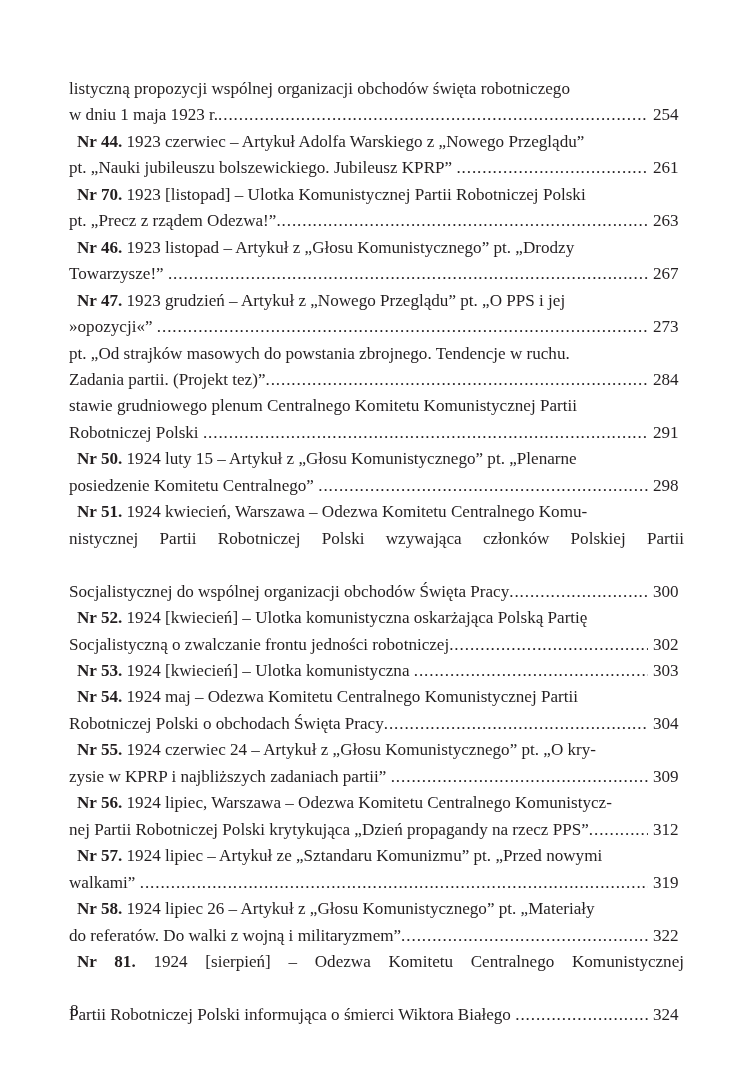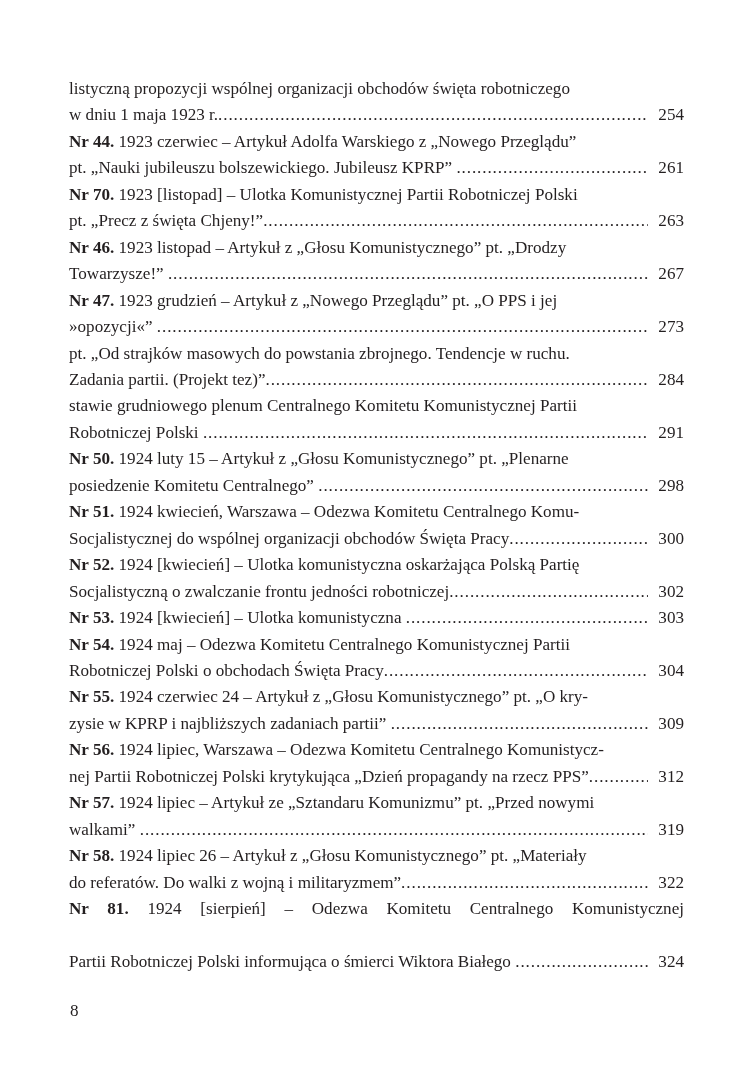--- a/index.html
+++ b/index.html
@@ -65,28 +65,29 @@
     white-space: nowrap;
     font-size: 17.1px;
     letter-spacing: 0.9px;
     margin: 0 0.5px 0 0;
     color: #231f20;
     min-width: 4px;
   }
 
   .pageno {
     flex: 0 0 auto;
-    text-align: right;
+    text-align: left;
     min-width: 31px;
     padding-left: 5px;
     white-space: nowrap;
   }
 
   .num {
     font-weight: bold;
+    margin-left: 8px;
   }
 
   
   .just {
     display: block;
     text-align: justify;
   }
   .just::after {
     content: "";
     display: inline-block;
@@ -121,21 +122,21 @@
         <div class="line"><span class="num">Nr 44.</span><span> 1923 czerwiec – Artykuł Adolfa Warskiego z „Nowego Przeglądu”</span></div>
         <div class="lead-line">
           <span class="lead-text">pt. „Nauki jubileuszu bolszewickiego. Jubileusz KPRP” </span>
           <span class="leader">...............................................................................................................................................................</span>
           <span class="pageno">261</span>
         </div>
       </div>
       <div class="entry">
         <div class="line"><span class="num">Nr 70.</span><span> 1923 [listopad] – Ulotka Komunistycznej Partii Robotniczej Polski</span></div>
         <div class="lead-line">
-          <span class="lead-text">pt. „Precz z święta Chjeny!”</span>
+          <span class="lead-text">pt. „Precz z rządem Odezwa!”</span>
           <span class="leader">...............................................................................................................................................................</span>
           <span class="pageno">263</span>
         </div>
       </div>
       <div class="entry">
         <div class="line"><span class="num">Nr 46.</span><span> 1923 listopad – Artykuł z „Głosu Komunistycznego” pt. „Drodzy</span></div>
         <div class="lead-line">
           <span class="lead-text">Towarzysze!” </span>
           <span class="leader">...............................................................................................................................................................</span>
           <span class="pageno">267</span>
@@ -168,20 +169,21 @@
       <div class="entry">
         <div class="line"><span class="num">Nr 50.</span><span> 1924 luty 15 – Artykuł z „Głosu Komunistycznego” pt. „Plenarne</span></div>
         <div class="lead-line">
           <span class="lead-text">posiedzenie Komitetu Centralnego” </span>
           <span class="leader">...............................................................................................................................................................</span>
           <span class="pageno">298</span>
         </div>
       </div>
       <div class="entry">
         <div class="line"><span class="num">Nr 51.</span><span> 1924 kwiecień, Warszawa – Odezwa Komitetu Centralnego Komu-</span></div>
+        <div class="line just">nistycznej Partii Robotniczej Polski wzywająca członków Polskiej Partii</div>
         <div class="lead-line">
           <span class="lead-text">Socjalistycznej do wspólnej organizacji obchodów Święta Pracy</span>
           <span class="leader">...............................................................................................................................................................</span>
           <span class="pageno">300</span>
         </div>
       </div>
       <div class="entry">
         <div class="line"><span class="num">Nr 52.</span><span> 1924 [kwiecień] – Ulotka komunistyczna oskarżająca Polską Partię</span></div>
         <div class="lead-line">
           <span class="lead-text">Socjalistyczną o zwalczanie frontu jedności robotniczej</span>

